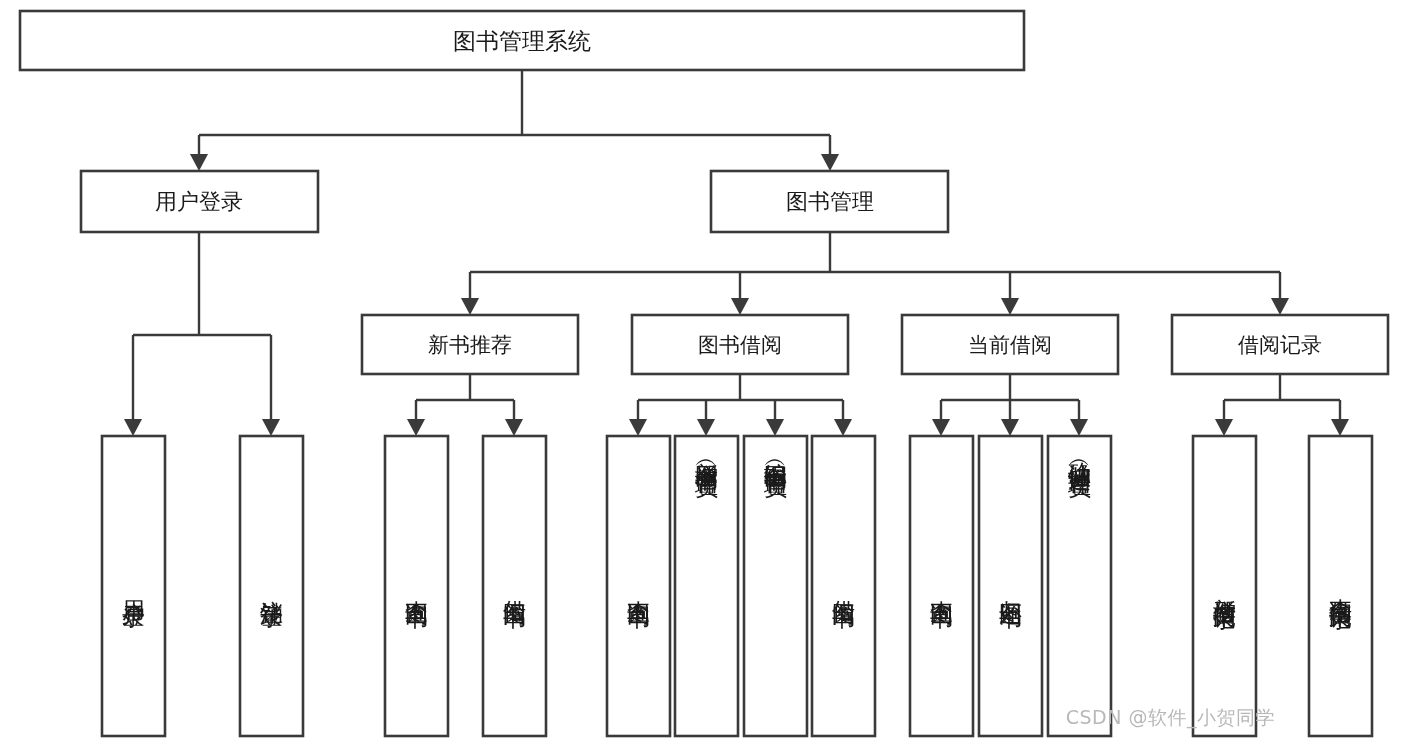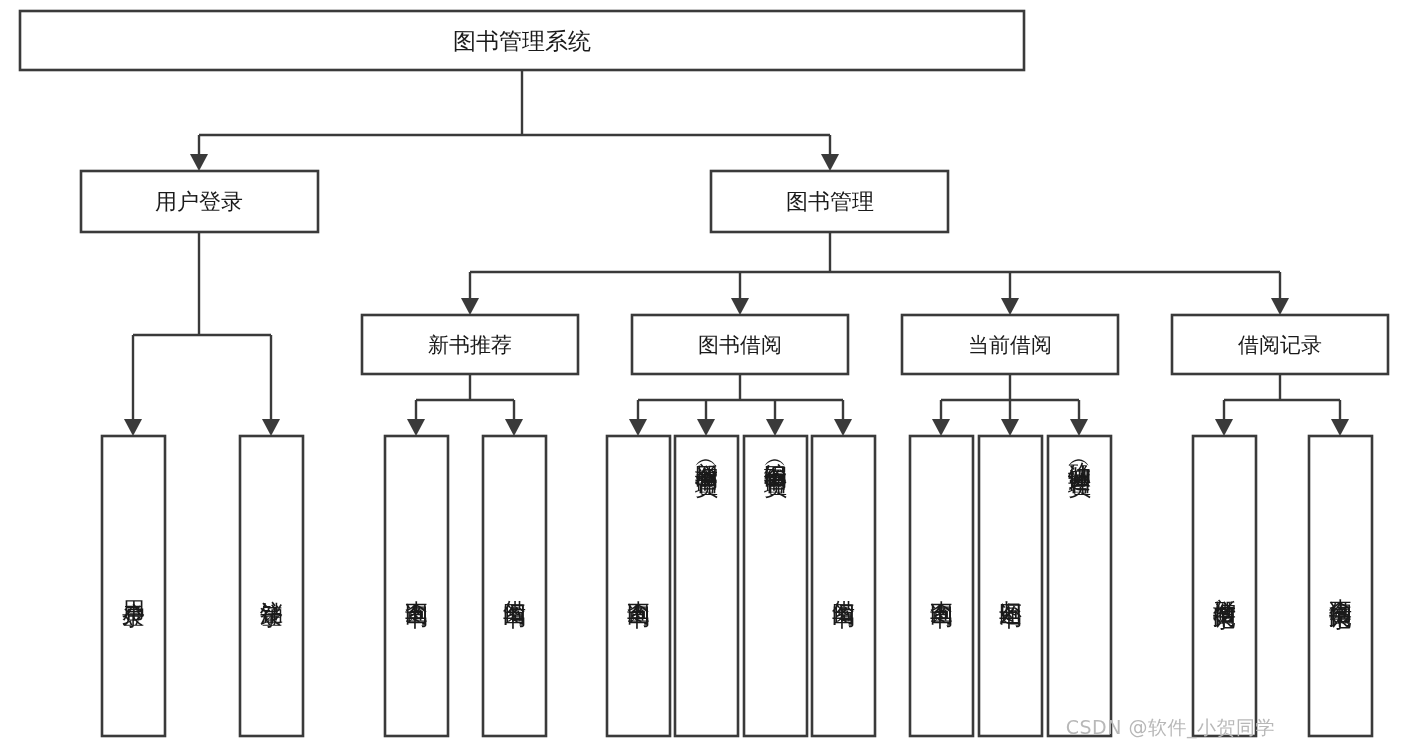--- a/index.html
+++ b/index.html
@@ -67,21 +67,21 @@
     font-family: "DejaVu Sans", "Liberation Sans", sans-serif;
     font-size: 23px;
     line-height: 1.08;
     letter-spacing: 2px;
     color: #1a1a1a;
     white-space: nowrap;
   }
   .watermark {
     position: absolute;
     right: 12px;
-    bottom: 6px;
+    bottom: 16px;
     font-family: "DejaVu Sans", "Liberation Sans", sans-serif;
     font-size: 19px;
     color: #b8b8b8;
     letter-spacing: 0.5px;
     white-space: nowrap;
     margin-top: 23px;
   }
 </style>
 </head>
 <body>

